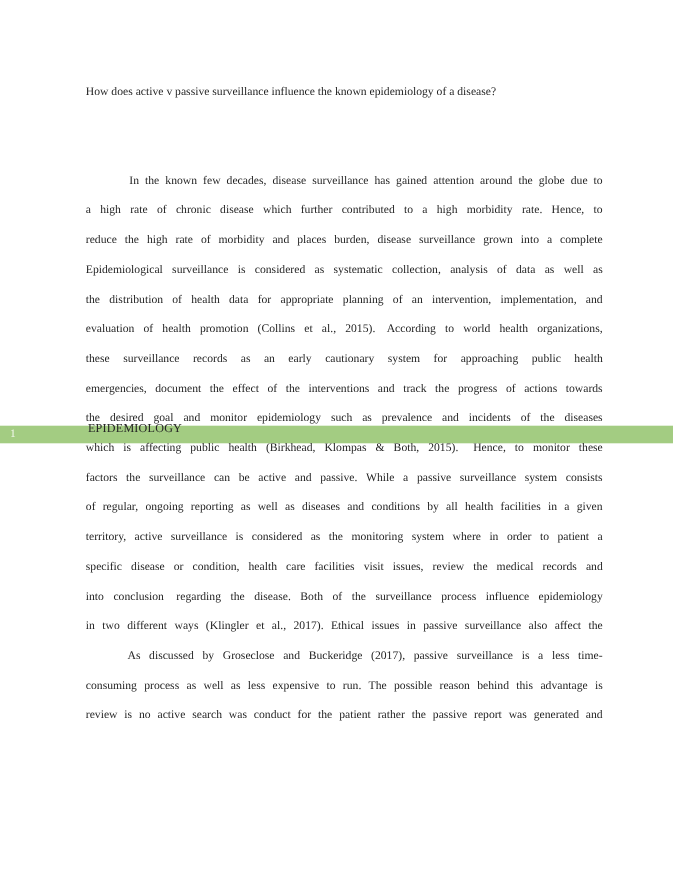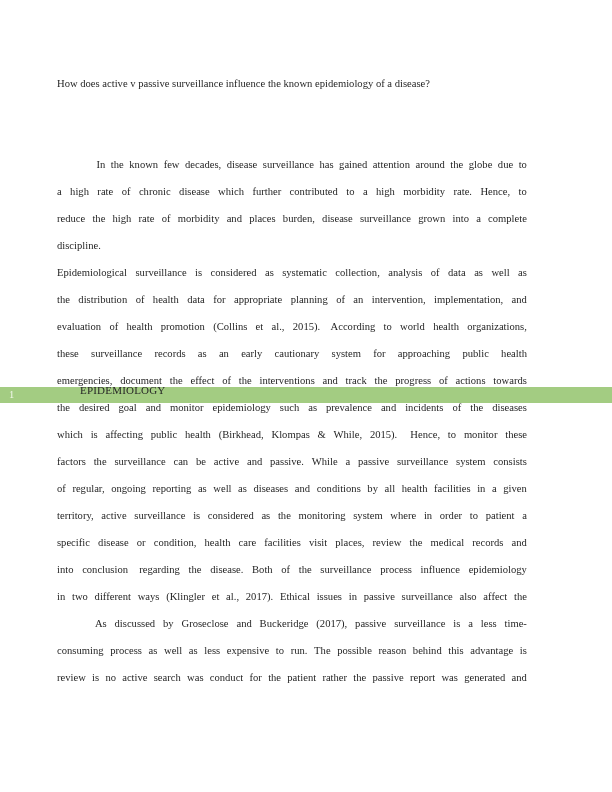--- a/index.html
+++ b/index.html
@@ -48,21 +48,21 @@
     font-size: 11px;
     letter-spacing: 0.2px;
     color: #262626;
     z-index: 3;
     white-space: nowrap;
   }
 
   
   .body-col {
     position: absolute;
-    left: 57px;
+    left: 78px;
     top: 70px;
     width: 470px;
     z-index: 2;
   }
 
   .line {
     font-size: 10.6px;
     line-height: 27px;
     height: 27px;
     color: #1f1f1f;
@@ -144,21 +144,20 @@
         <span>and</span>
         <span>places</span>
         <span>burden,</span>
         <span>disease</span>
         <span>surveillance</span>
         <span>grown</span>
         <span>into</span>
         <span>a</span>
         <span>complete</span>
       </div>
-      <div class="line"><span>discipline.</span></div>
       <div class="line j">
         <span>Epidemiological</span>
         <span>surveillance</span>
         <span>is</span>
         <span>considered</span>
         <span>as</span>
         <span>systematic</span>
         <span>collection,</span>
         <span>analysis</span>
         <span>of</span>
@@ -245,21 +244,21 @@
       </div>
       <div class="line j">
         <span>which</span>
         <span>is</span>
         <span>affecting</span>
         <span>public</span>
         <span>health</span>
         <span>(Birkhead,</span>
         <span>Klompas</span>
         <span>&amp;</span>
-        <span>While,</span>
+        <span>Both,</span>
         <span>2015).</span>
         <span>  Hence,</span>
         <span>to</span>
         <span>monitor</span>
         <span>these</span>
       </div>
       <div class="line j">
         <span>factors</span>
         <span>the</span>
         <span>surveillance</span>
@@ -313,21 +312,21 @@
       </div>
       <div class="line j">
         <span>specific</span>
         <span>disease</span>
         <span>or</span>
         <span>condition,</span>
         <span>health</span>
         <span>care</span>
         <span>facilities</span>
         <span>visit</span>
-        <span>places,</span>
+        <span>issues,</span>
         <span>review</span>
         <span>the</span>
         <span>medical</span>
         <span>records</span>
         <span>and</span>
       </div>
       <div class="line j">
         <span>into</span>
         <span>conclusion </span>
         <span>regarding</span>

